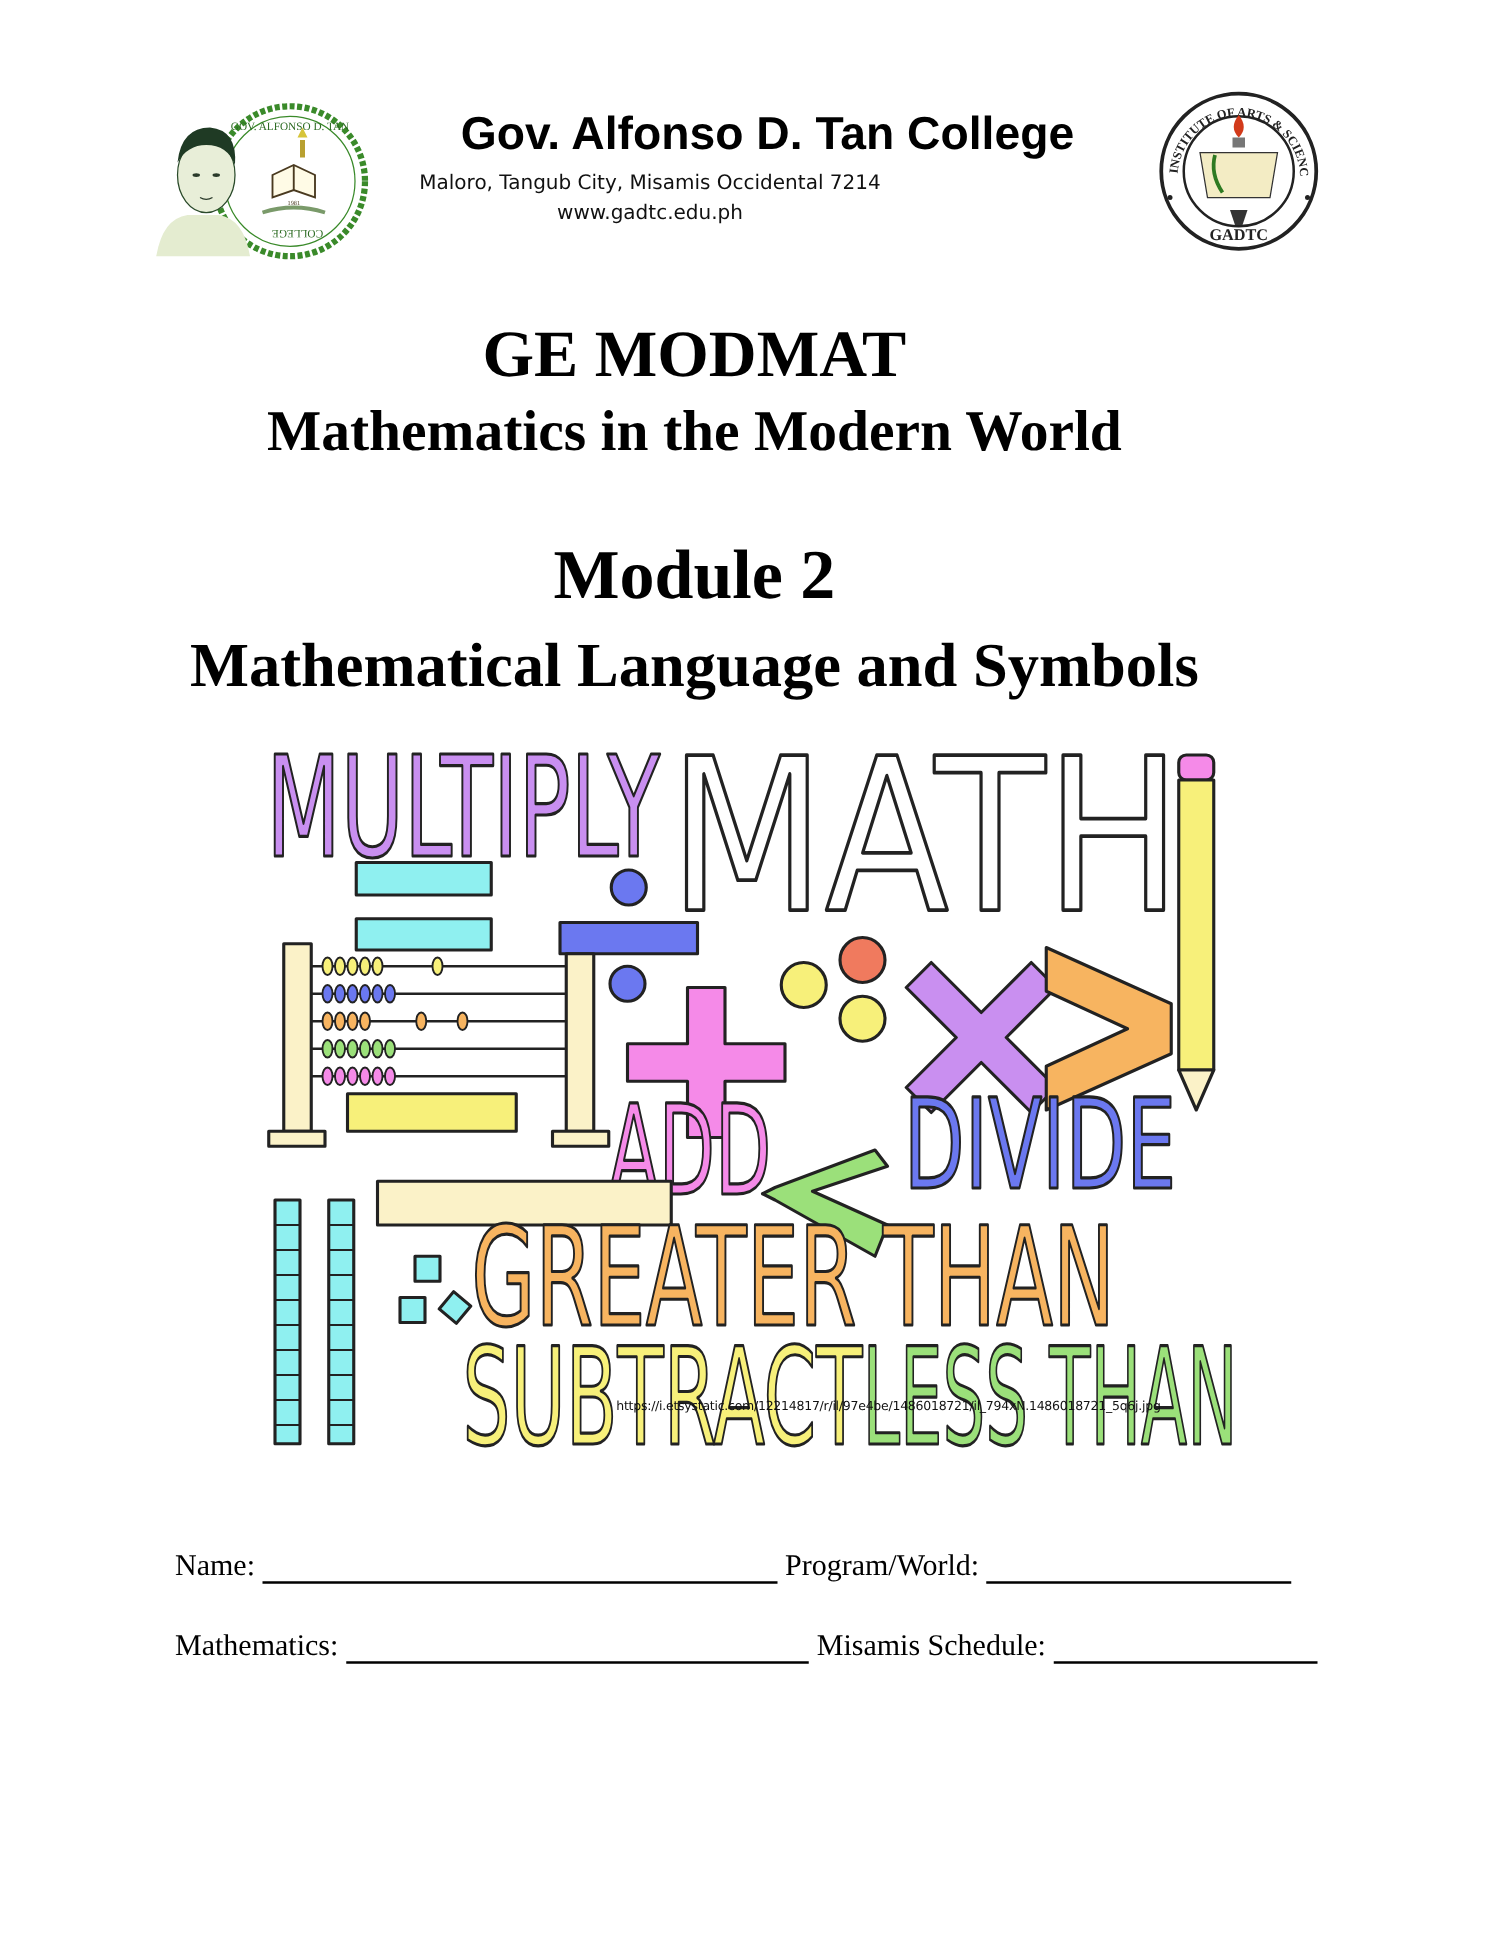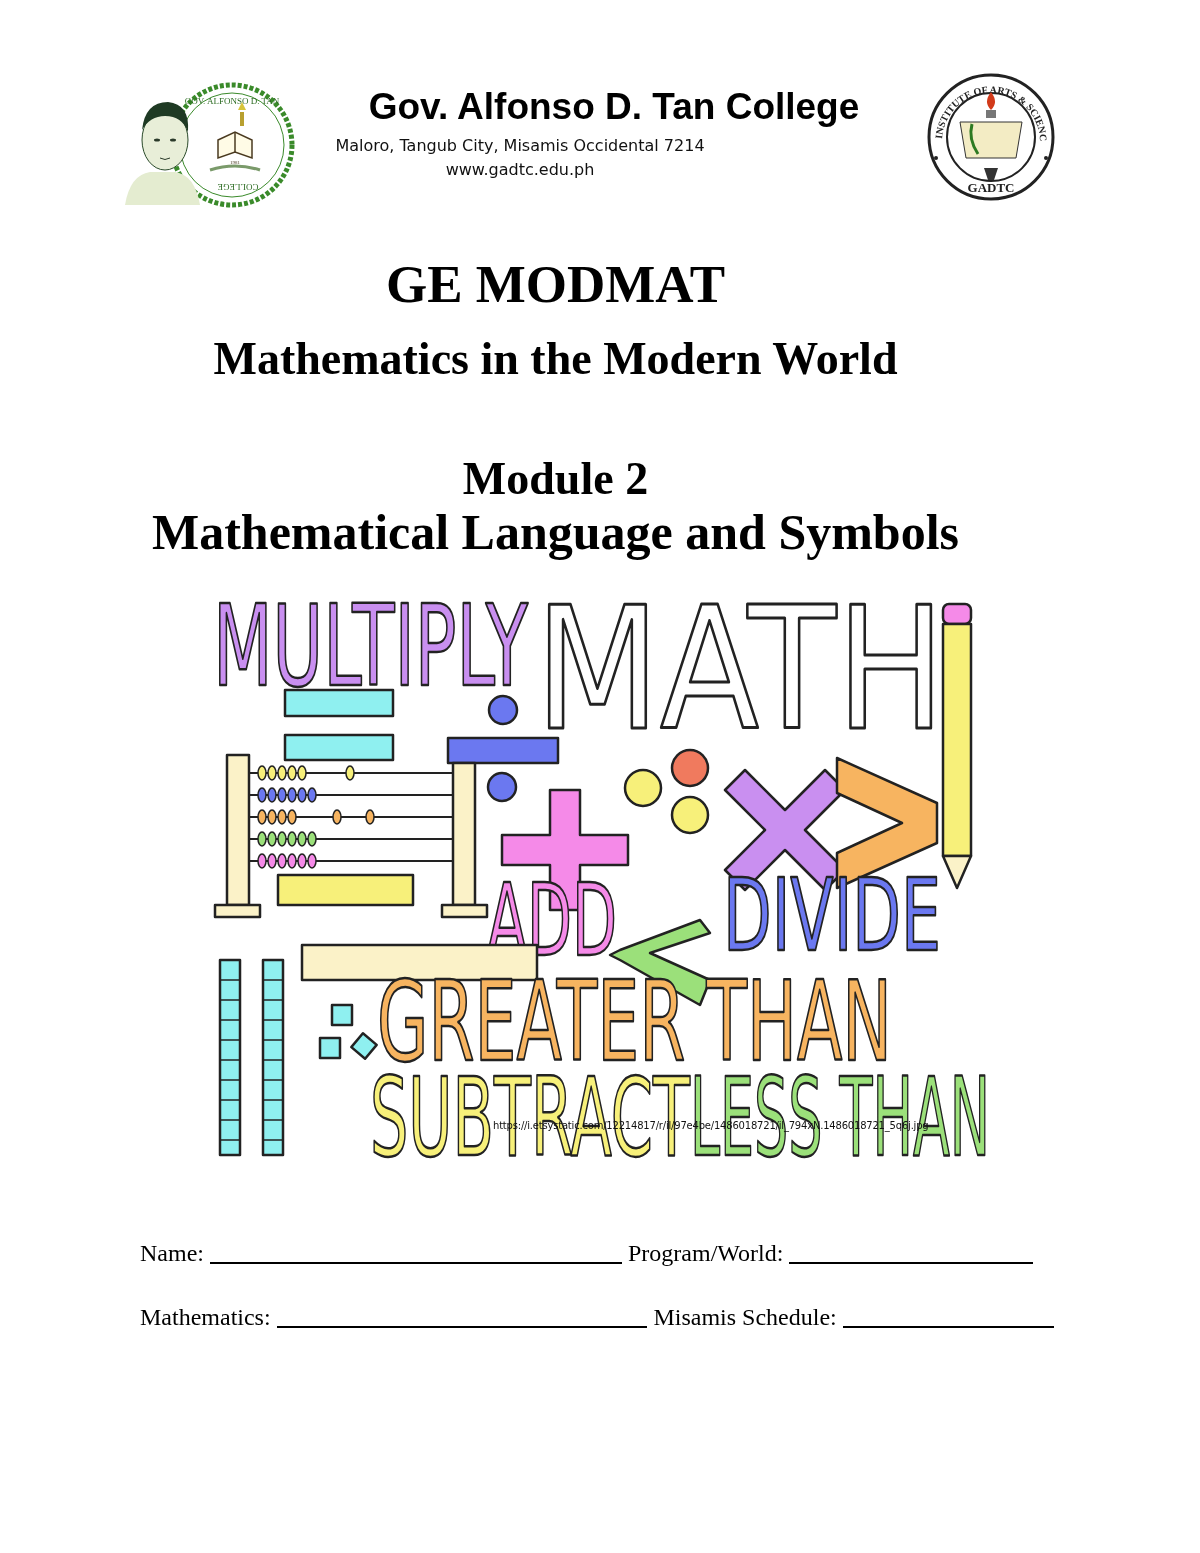--- a/index.html
+++ b/index.html
@@ -8,28 +8,28 @@
   
   .logo-left{left:120px;top:80px;width:175px;height:130px;}
   .logo-right{left:920px;top:72px;width:142px;height:130px;}
   .college-name{left:0;width:1200px;top:86px;text-align:center;font-family:"Liberation Sans",sans-serif;font-weight:bold;font-size:37px;padding-left:14px;}
   .addr{left:0;width:1040px;text-align:center;font-family:"DejaVu Sans",sans-serif;font-size:16px;color:#111;}
   .addr1{top:136px;}
   .addr2{top:160px;}
   
   .t{left:0;width:1111px;text-align:center;font-weight:bold;font-family:"Liberation Serif",serif;}
   .t1{top:254px;font-size:53px;}
-  .t2{top:332px;font-size:46px;}
-  .t3{top:452px;font-size:46px;text-align:center;}
+  .t2{top:318px;font-size:46px;}
+  .t3{top:428px;font-size:56px;text-align:center;}
   .t4{top:503px;font-size:50px;}
   
   .art{left:205px;top:590px;width:795px;height:575px;}
   .credit{left:493px;top:1120px;font-family:"DejaVu Sans",sans-serif;font-size:10px;color:#111;letter-spacing:-0.2px;}
   
-  .form-row{left:140px;width:920px;font-size:24px;font-family:"Liberation Serif",serif;display:flex;}
+  .form-row{left:140px;width:920px;font-size:24px;font-family:"Liberation Serif",serif;display:flex;align-items:flex-end;}
   .row1{top:1240px;}
   .row2{top:1304px;}
   .lbl{white-space:nowrap;}
   .line{border-bottom:2px solid #000;height:22px;margin:0 6px;}
 </style>
 </head>
 <body>
 
 <div class="abs logo-left">
   <svg width="175" height="130" viewBox="0 0 175 130">

